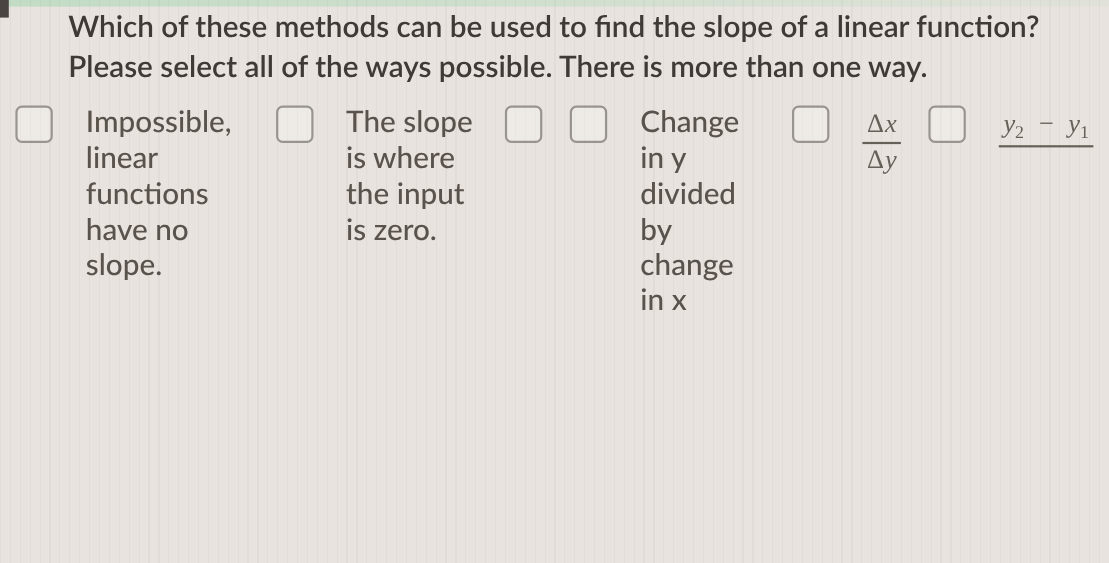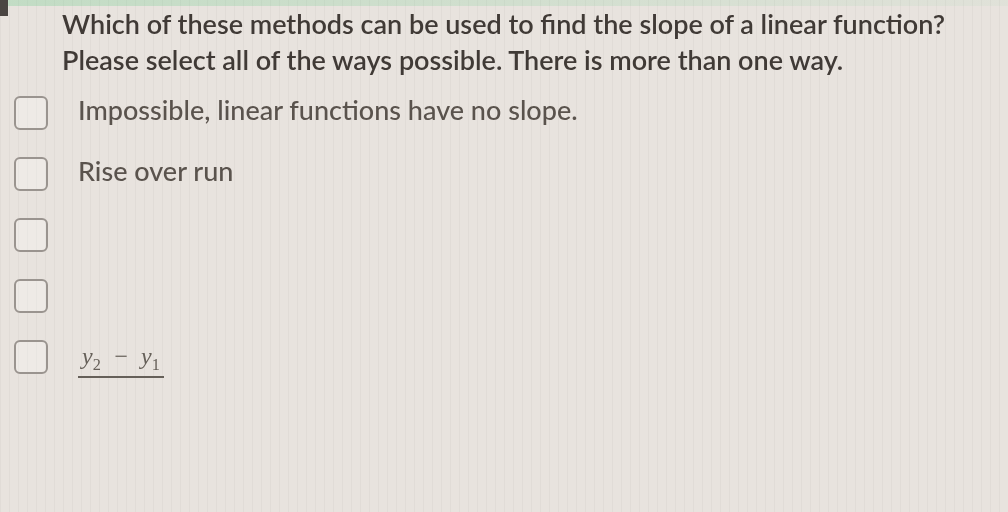--- a/index.html
+++ b/index.html
@@ -30,21 +30,21 @@
     background: #4a4542;
   }
   .question {
     font-size: 27px;
     font-weight: 600;
     line-height: 1.34;
     color: #403a36;
     margin-bottom: 16px;
     margin-left: 48px;
   }
-  .choices { display: flex; flex-direction: column; gap: 25px; }
+  .choices { display: flex; flex-direction: row; gap: 25px; }
   .choice {
     display: flex;
     align-items: flex-start;
     gap: 30px;
   }
   .cbox {
     width: 34px; height: 34px;
     border: 2px solid #9a948f;
     border-radius: 6px;
     background: rgba(255,255,255,0.25);
@@ -88,32 +88,43 @@
 
 <div class="question">Which of these methods can be used to find the slope of a linear function? Please select all of the ways possible. There is more than one way.</div>
 
 <div class="choices">
 
   <div class="choice">
     <div class="cbox"></div>
     <div class="choice-label">Impossible, linear functions have no slope.</div>
   </div>
 
-
   <div class="choice">
     <div class="cbox"></div>
-    <div class="choice-label">Rise over run</div>
+    <div class="choice-label">The slope is where the input is zero.</div>
   </div>
 
   <div class="choice">
     <div class="cbox"></div>
   </div>
 
   <div class="choice">
     <div class="cbox"></div>
+    <div class="choice-label">Change in y divided by change in x</div>
+  </div>
+
+  <div class="choice">
+    <div class="cbox"></div>
+    <div class="choice-label">
+      <span class="frac">
+        <span class="num"><span class="delta">Δ</span><span>x</span></span>
+        <span class="bar"></span>
+        <span class="den"><span class="delta">Δ</span><span>y</span></span>
+      </span>
+    </div>
   </div>
 
   <div class="choice">
     <div class="cbox"></div>
     <div class="choice-label">
       <span class="frac">
         <span class="num">
           <span>y</span><span class="sub">2</span>
           &nbsp;<span>−</span>&nbsp;
           <span>y</span><span class="sub">1</span>

